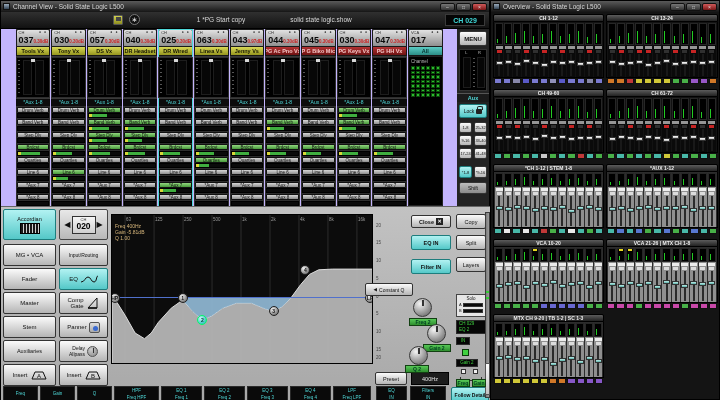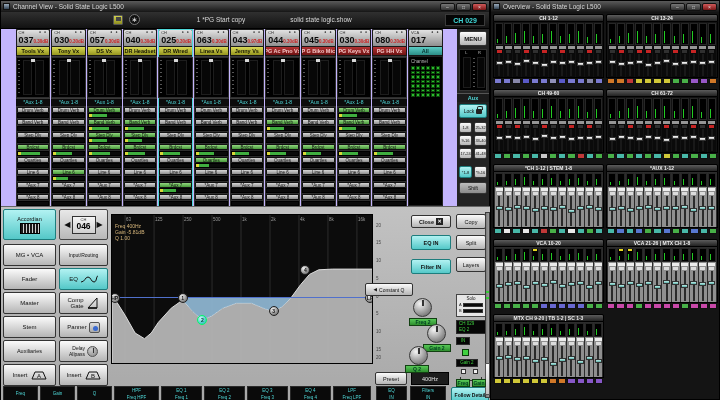--- a/index.html
+++ b/index.html
@@ -758,21 +758,21 @@
             </div>
           </div>
         </div>
         <div class="strip">
           <div class="hdr">
             <div class="hdr-top">
               <span>CH</span>
               <span class="dots">● ●</span>
             </div>
             <div class="hdr-main">
-              <span class="num">080</span>
+              <span class="num">047</span>
               <span class="gain">0.30dB</span>
             </div>
           </div>
           <div class="ctag red">PG HH Vx</div>
           <div class="meter">
             <div class="ticks"></div>
             <div class="mcell mc1"></div>
             <div class="mcell mc2"></div>
             <div class="msq"></div>
           </div>
@@ -909,21 +909,21 @@
     <div id="eq-panel">
 
       <div class="btn cyan sbtn" id="acc-btn">
         <span style="font-size:5.5px">Accordian</span>
         <span class="accglyph"></span>
       </div>
       <div id="nav">
         <span class="navarrow">◀</span>
         <span id="navbox">
           <div class="nch">CH</div>
-          <div class="nnum">046</div>
+          <div class="nnum">020</div>
         </span>
         <span class="navarrow">▶</span>
       </div>
       <div class="btn sbtn pairL" style="top:37px">MG • VCA</div>
       <div class="btn sbtn pairR" style="top:37px;font-size:5px">Input/Routing</div>
       <div class="btn sbtn pairL" style="top:61px">Fader</div>
       <div class="btn cyan sbtn pairR" style="top:61px;gap:2px">
         <span>EQ</span>
         <svg class="icn" width="18" height="10">
             <path d="M1 8 C5 8 5 3 8 3 S11 8 14 8 16 2 18 2" stroke="#111" fill="none" stroke-width="1"></path>

